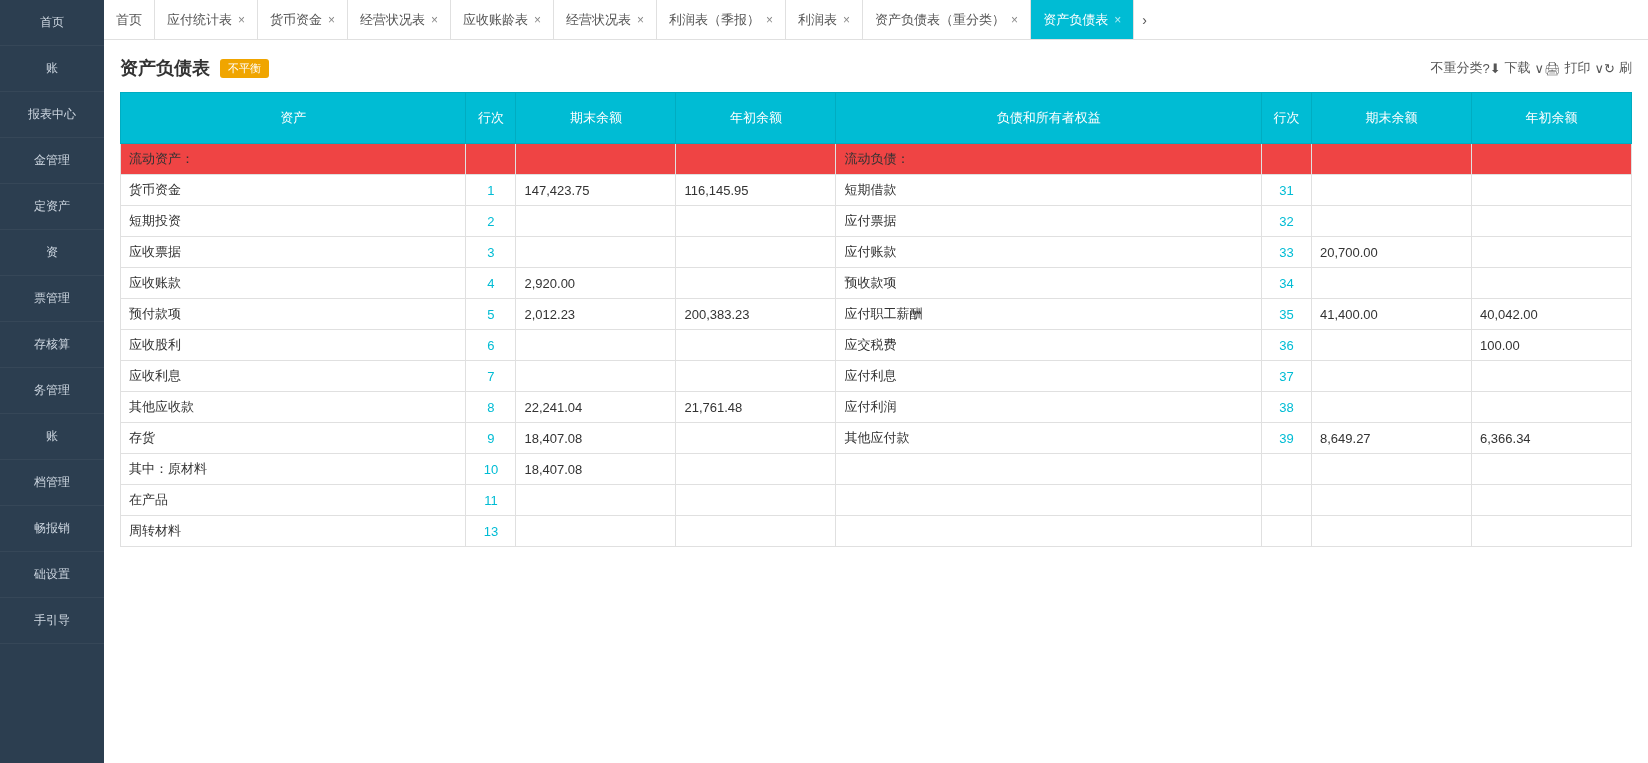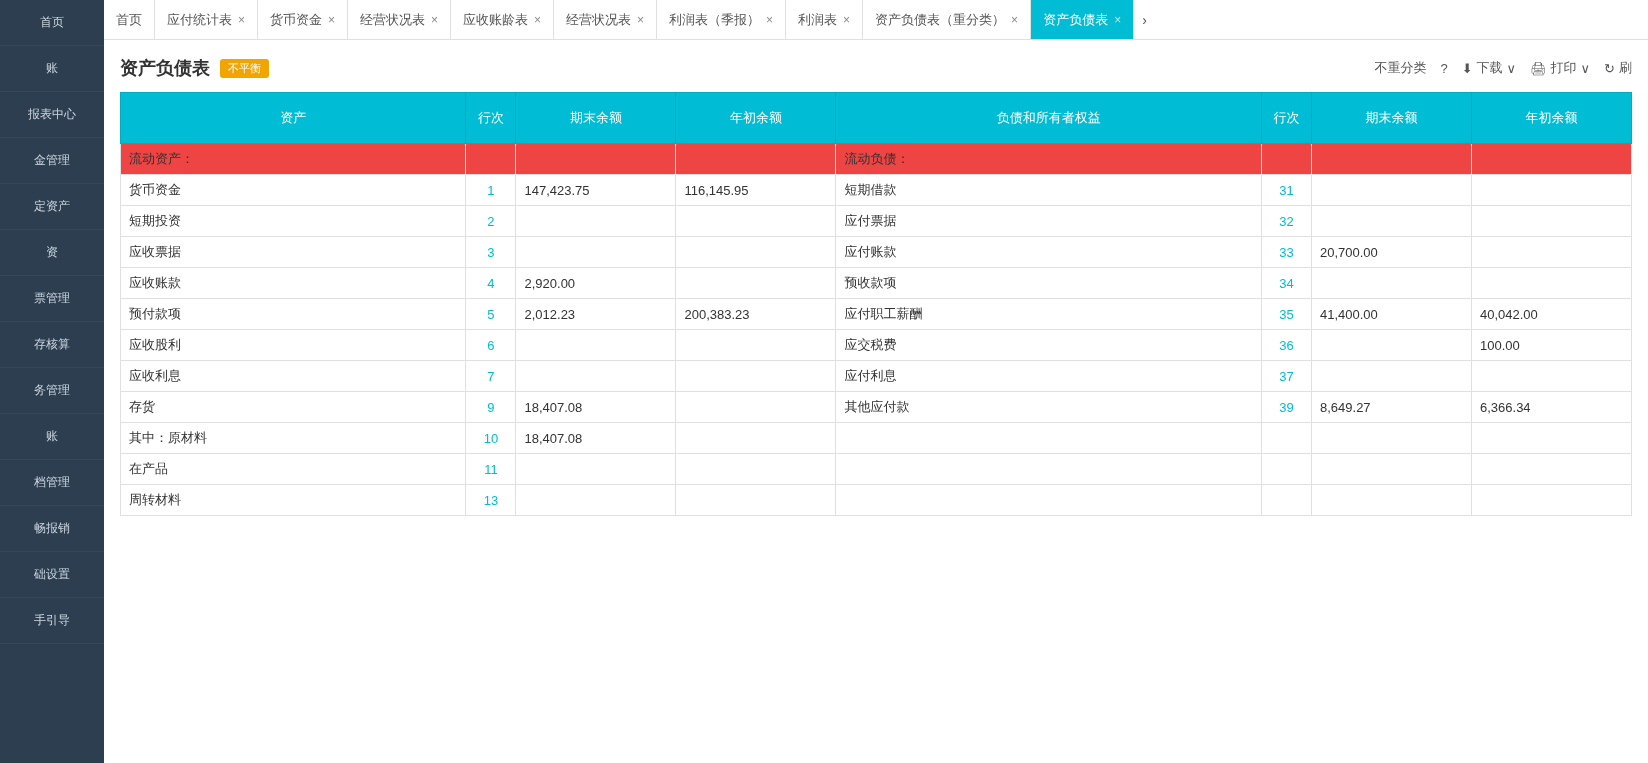--- a/index.html
+++ b/index.html
@@ -100,21 +100,21 @@
     .badge-unbalanced {
       background: #f0a500;
       color: #fff;
       font-size: 11px;
       padding: 2px 8px;
       border-radius: 3px;
     }
     .header-actions {
       display: flex;
       align-items: center;
-      gap: 14px;
+      gap: 0;
       font-size: 13px;
       color: #555;
     }
     .header-actions .action-btn {
       display: flex;
       align-items: center;
       gap: 4px;
       cursor: pointer;
       color: #555;
     }
@@ -333,20 +333,30 @@
       <td class="label ">应收利息</td>
       <td class="row-num">7</td>
       <td class="amount"></td>
       <td class="amount"></td>
       <td class="label">应付利息</td>
       <td class="row-num">37</td>
       <td class="amount"></td>
       <td class="amount"></td>
     </tr>
           <tr class="data-row">
+      <td class="label ">其他应收款</td>
+      <td class="row-num">8</td>
+      <td class="amount">22,241.04</td>
+      <td class="amount">21,761.48</td>
+      <td class="label">应付利润</td>
+      <td class="row-num">38</td>
+      <td class="amount"></td>
+      <td class="amount"></td>
+    </tr>
+          <tr class="data-row">
       <td class="label ">存货</td>
       <td class="row-num">9</td>
       <td class="amount">18,407.08</td>
       <td class="amount"></td>
       <td class="label">其他应付款</td>
       <td class="row-num">39</td>
       <td class="amount">8,649.27</td>
       <td class="amount">6,366.34</td>
     </tr>
           <tr class="data-row">

